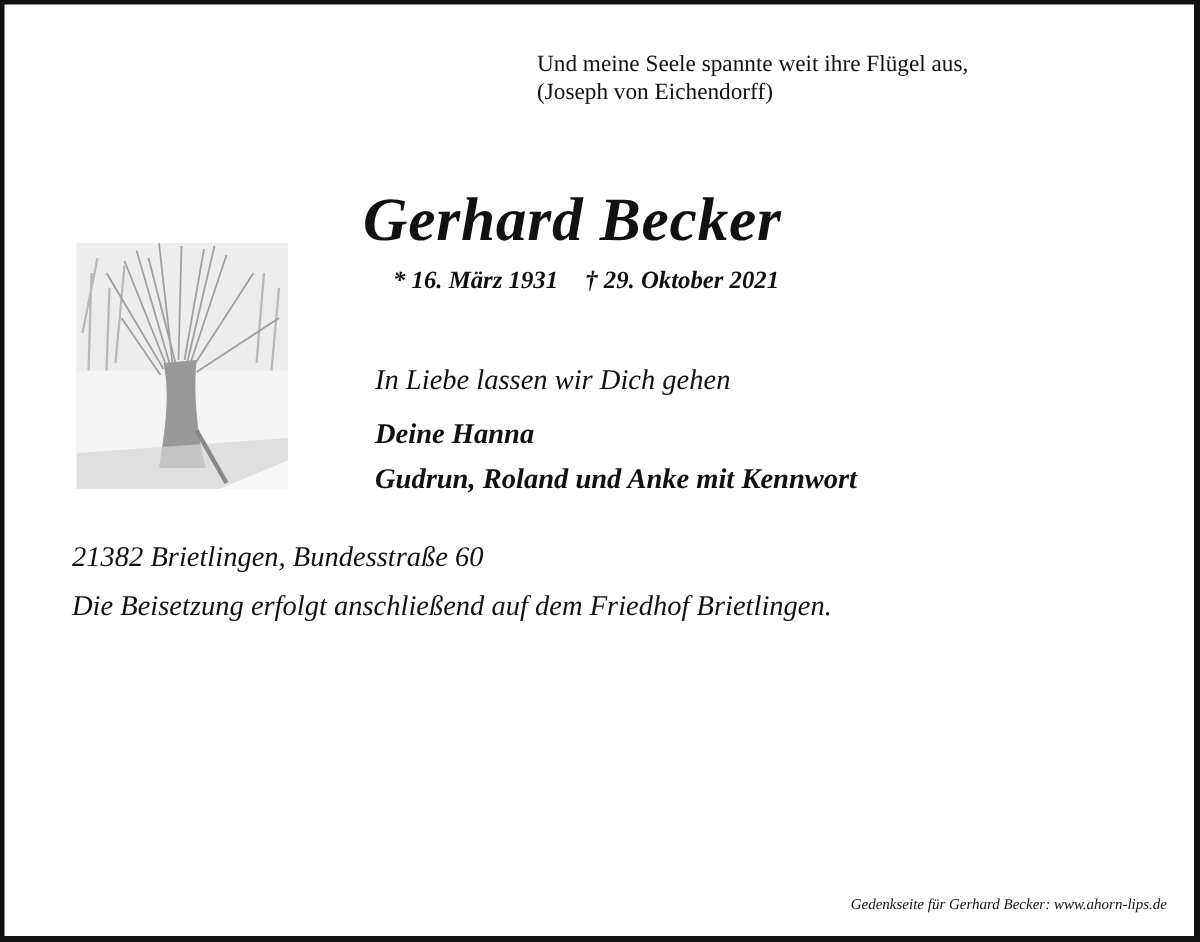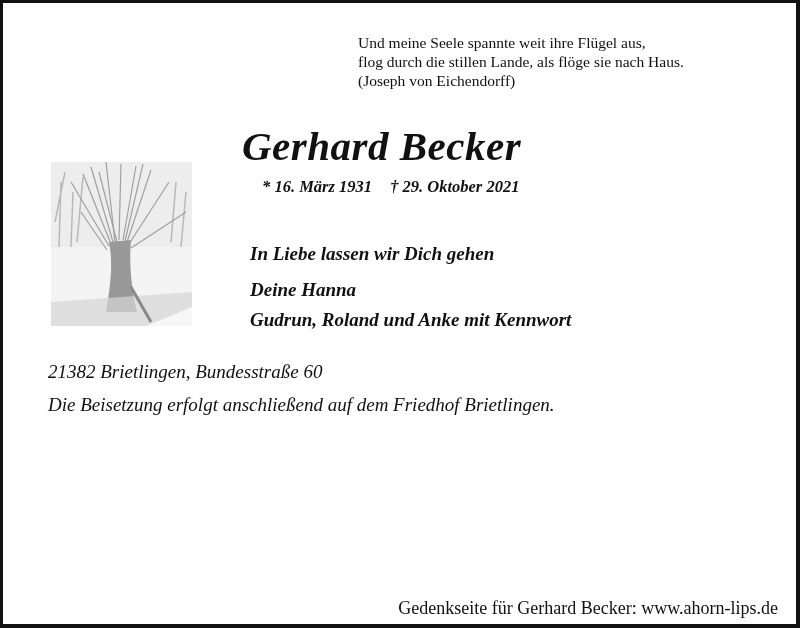--- a/index.html
+++ b/index.html
@@ -8,35 +8,34 @@
   .frame { position:absolute; left:0; top:0; width:800px; height:628px; box-sizing:border-box;
            border-top:3px solid #111; border-left:3px solid #111; border-right:4px solid #111; border-bottom:4px solid #111; }
   .quote { position:absolute; left:358px; top:33px; width:390px; font-size:15.5px; line-height:19px; }
   .quote .line { display:block; }
   .quote .author { display:block; }
   .name { position:absolute; left:242px; top:122px; font-size:41px; font-weight:bold; font-style:italic; letter-spacing:0.5px; }
   .dates { position:absolute; left:262px; top:177px; font-size:16.5px; font-style:italic;font-weight:bold; }
   .dates span { margin-right:14px; }
   .photo { position:absolute; left:51px; top:162px; width:141px; height:164px; background:#e9e9e9; overflow:hidden; }
   .family { position:absolute; left:250px; top:243px; font-style:italic; font-size:19px; }
-  .family .intro { display:block; height:36px;font-weight:bold; }
+  .family .intro { display:block; height:36px; }
   .family .sig { display:block; font-weight:bold; height:30px; }
   .body { position:absolute; left:48px; top:361px; width:730px; font-style:italic; font-size:19px; line-height:22px; }
   .body p { margin:0 0 11px 0; text-align:justify; text-align-last:left; }
   .body p.just { text-align:justify; }
-  .footer { position:absolute; right:22px; top:598px; font-size:18px; }
+  .footer { position:absolute; right:22px; top:598px; font-style:italic; font-size:10px; }
 </style>
 </head>
 <body>
 
 <div class="frame"></div>
 
 <div class="quote">
   <span class="line">Und meine Seele spannte weit ihre Flügel aus,</span>
-  <span class="line">flog durch die stillen Lande, als flöge sie nach Haus.</span>
   <span class="author">(Joseph von Eichendorff)</span>
 </div>
 
 <div class="name">Gerhard Becker</div>
 
 <div class="dates">
   <span>* 16. März 1931</span>
   <span>† 29. Oktober 2021</span>
 </div>
 

